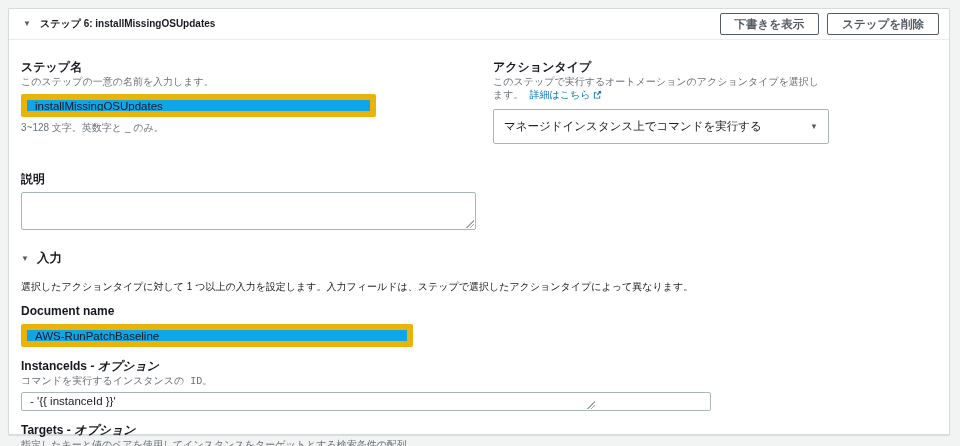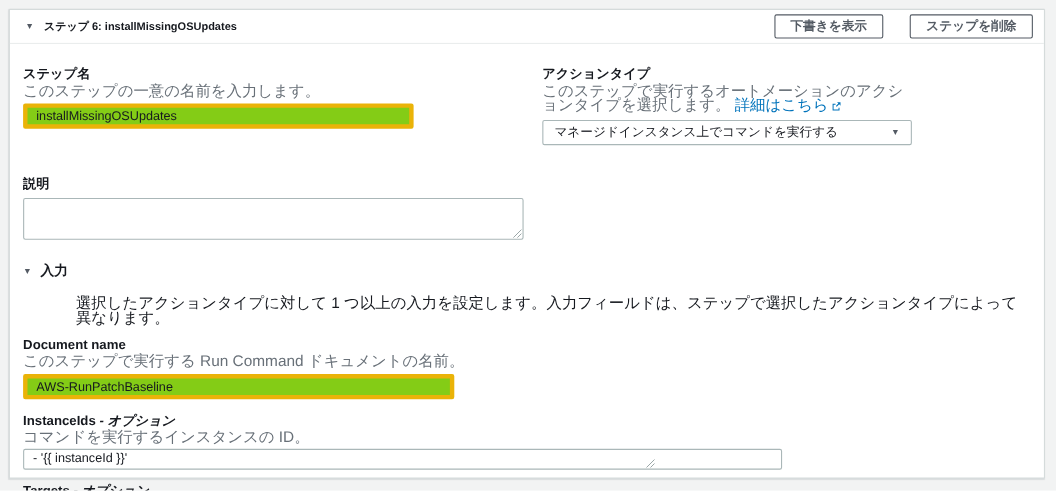--- a/index.html
+++ b/index.html
@@ -17,35 +17,35 @@
     box-shadow:0 1px 1px 0 rgba(0,28,36,.1);
     box-sizing:border-box;
   }
   .card-header{
     display:flex;align-items:center;justify-content:space-between;
     height:30px;padding:0 10px 0 14px;border-bottom:1px solid #eaeded;
   }
   .header-left{display:flex;align-items:center;gap:9px;}
   .caret{font-size:8px;color:#545b64;line-height:1;}
   .header-title{font-size:10px;font-weight:bold;color:#16191f;}
-  .header-buttons{display:flex;gap:24px;}
+  .header-buttons{display:flex;gap:8px;}
   .btn{
     background:#ffffff;border:1px solid #545b64;border-radius:2px;
     color:#545b64;font-weight:bold;font-size:11.5px;
     padding:3px 14px;line-height:14px;cursor:pointer;
     font-family:"Liberation Sans",sans-serif;
   }
   .card-body{padding:12px 20px 0 12px;}
   .field-label{font-size:12px;font-weight:bold;color:#16191f;line-height:15px;}
   .field-label .opt{font-weight:bold;font-style:italic;}
-  .field-help{font-size:14px;color:#687078;line-height:13px;margin-top:1px;}
+  .field-help{font-size:10px;color:#687078;line-height:13px;margin-top:1px;font-family:Liberation Mono, monospace;}
   .field-hint{font-size:10px;color:#687078;margin-top:4px;}
   .text-input{
     display:block;box-sizing:border-box;height:23px;
-    border:4px solid #eab308;border-radius:2px;background:#84cc16;
+    border:6px solid #eab308;border-radius:2px;background:#0ea5e9;
     font-size:11.5px;color:#16191f;padding:2px 8px;
     font-family:"Liberation Sans",sans-serif;outline:none;
   }
   textarea.ta{
     display:block;box-sizing:border-box;
     border:1px solid #aab7b8;border-radius:2px;background:#fff;
     font-size:11.5px;color:#16191f;padding:2px 8px;
     font-family:"Liberation Sans",sans-serif;outline:none;
     resize:none;position:relative;
   }
@@ -56,28 +56,28 @@
       linear-gradient(135deg, transparent 0 50%, #9ba7a8 50% 57%, transparent 57% 72%, #9ba7a8 72% 79%, transparent 79%);
     pointer-events:none;
   }
   .row1{display:flex;margin-top:8px;}
   .col-left{width:472px;flex:0 0 472px;}
   .col-right{flex:0 0 336px;}
   .link{color:#0073bb;text-decoration:none;cursor:pointer;}
   .ext-ico{display:inline-block;vertical-align:-1px;margin-left:3px;}
   .select{
     display:flex;align-items:center;justify-content:space-between;
-    box-sizing:border-box;height:23px;margin-top:6px;
+    box-sizing:border-box;height:35px;margin-top:6px;
     border:1px solid #aab7b8;border-radius:2px;background:#fff;
     font-size:11.5px;color:#16191f;padding:0 10px;cursor:pointer;
   }
   .select .sel-caret{font-size:8px;color:#545b64;}
   .section-head{display:flex;align-items:center;gap:8px;margin-top:20px;}
   .section-title{font-size:12.5px;font-weight:bold;}
-  .intro{font-size:14px;color:#16191f;margin-top:13px;line-height:14px;margin-left:48px;}
+  .intro{font-size:10px;color:#16191f;margin-top:13px;line-height:14px;}
   .mt14{margin-top:28px;}
   .mt10{margin-top:10px;}
   .mt12{margin-top:12px;}
 </style>
 </head>
 <body>
 
 <div class="card">
 
   <div class="card-header">
@@ -91,20 +91,21 @@
     </div>
   </div>
 
   <div class="card-body">
 
     <div class="row1">
       <div class="col-left">
         <div class="field-label">ステップ名</div>
         <div class="field-help">このステップの一意の名前を入力します。</div>
         <input class="text-input" style="width: 355px; margin-top: 5px;" type="text" value="installMissingOSUpdates">
+        <div class="field-hint">3~128 文字。英数字と _ のみ。</div>
       </div>
 
       <div class="col-right">
         <div class="field-label">アクションタイプ</div>
         <div class="field-help">
           <span>このステップで実行するオートメーションのアクションタイプを選択します。</span>
           <a class="link">詳細はこちら</a><span class="ext-ico"><svg width="9" height="9" viewBox="0 0 10 10">
                 <path d="M1 2.5h3v1H2v5h5v-2h1v3H1z" fill="#0073bb"></path>
                 <path d="M5.5 1H9v3.5L7.7 3.2 5.2 5.7 4.3 4.8 6.8 2.3z" fill="#0073bb"></path>
               </svg></span>
@@ -126,21 +127,20 @@
 
     <div class="section-head">
       <span class="caret">▼</span>
       <span class="section-title">入力</span>
     </div>
 
     <div class="intro">選択したアクションタイプに対して 1 つ以上の入力を設定します。入力フィールドは、ステップで選択したアクションタイプによって異なります。</div>
 
     <div class="mt10">
       <div class="field-label">Document name</div>
-      <div class="field-help">このステップで実行する Run Command ドキュメントの名前。</div>
       <input class="text-input" style="width: 392px; margin-top: 5px;" type="text" value="AWS-RunPatchBaseline">
     </div>
 
     <div class="mt12">
       <div class="field-label">
         <span>InstanceIds</span>
         <span class="opt">- オプション</span>
       </div>
       <div class="field-help">コマンドを実行するインスタンスの ID。</div>
       <div class="ta-wrap" style="width:576px;margin-top:4px;">

